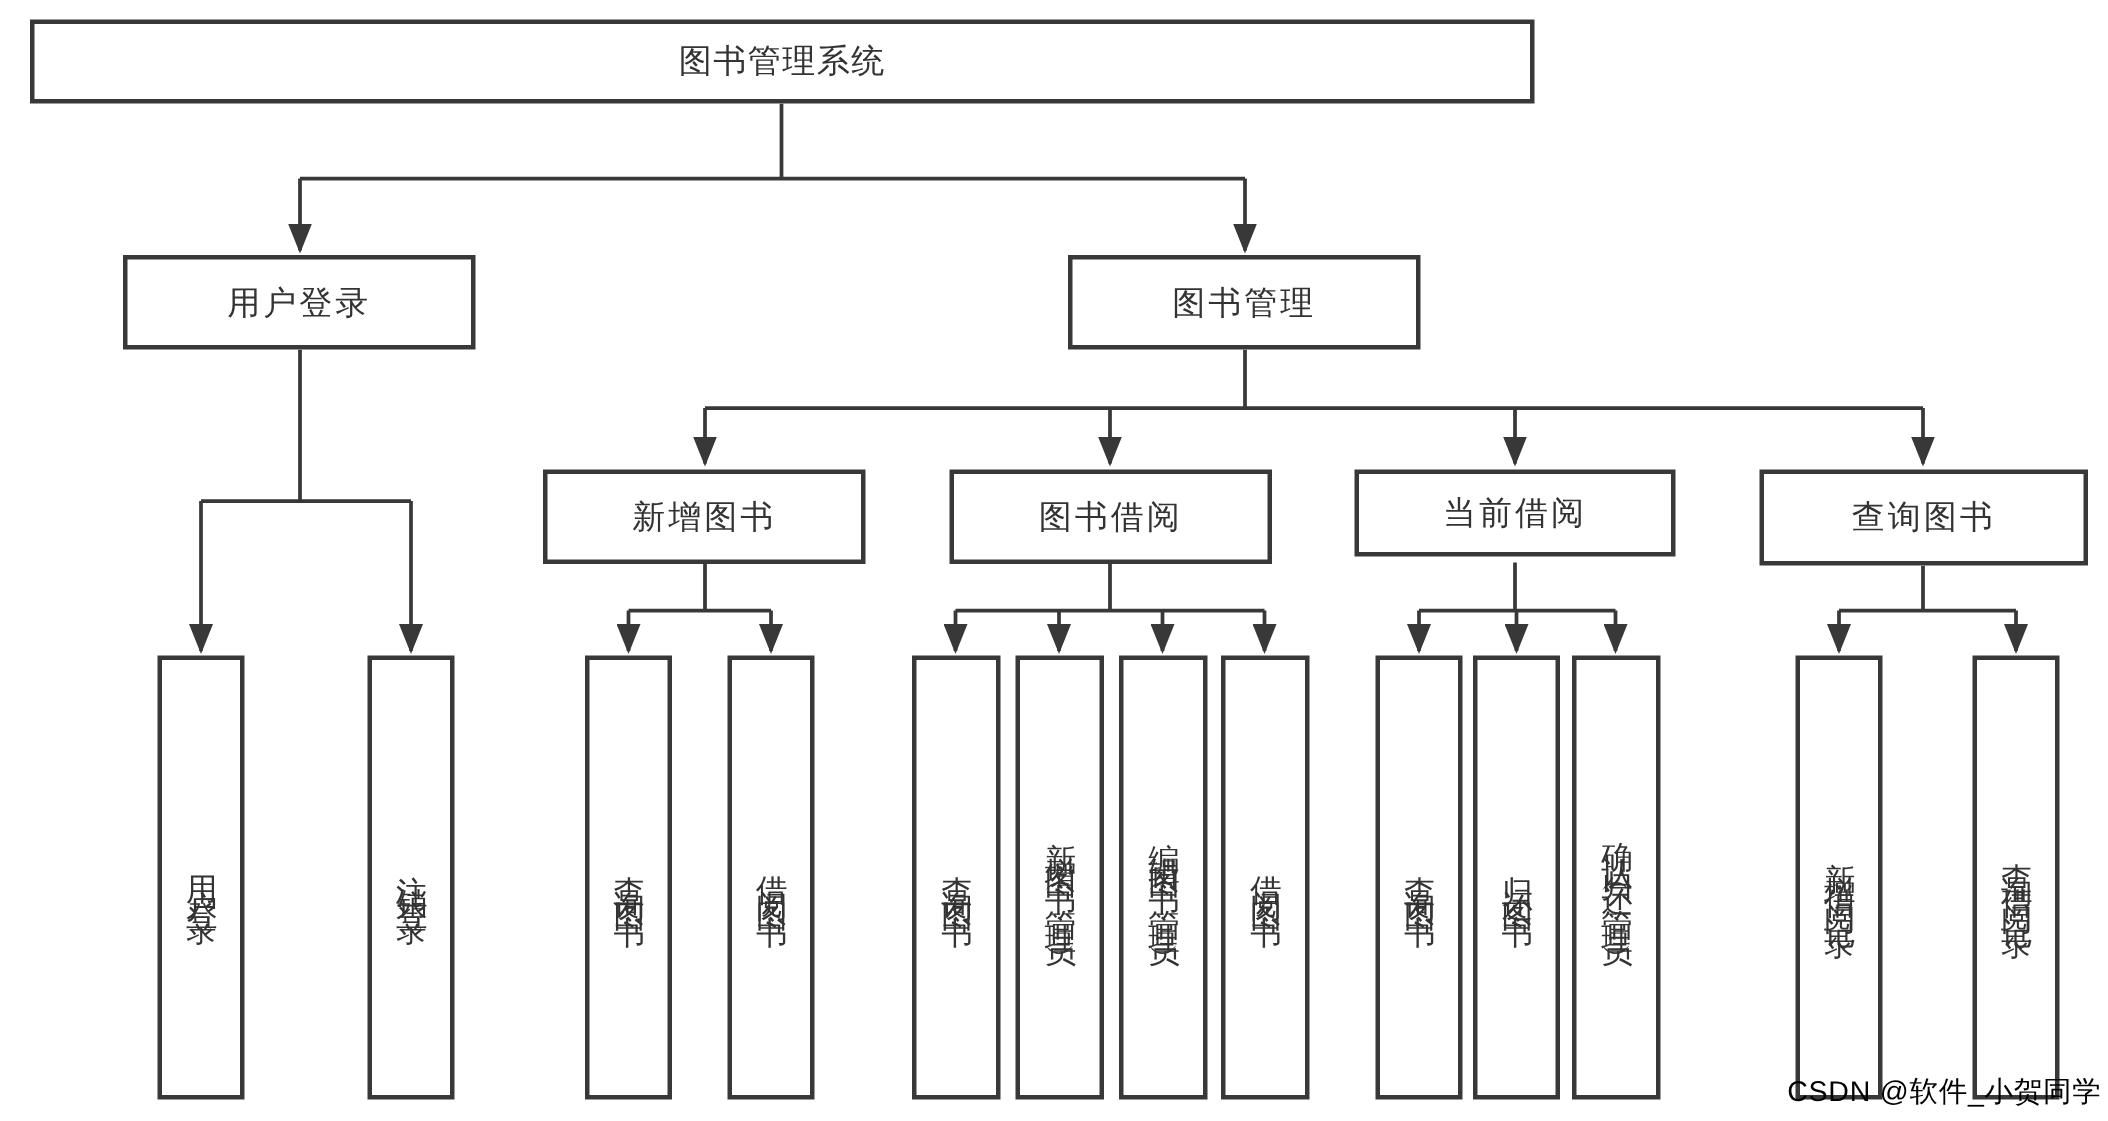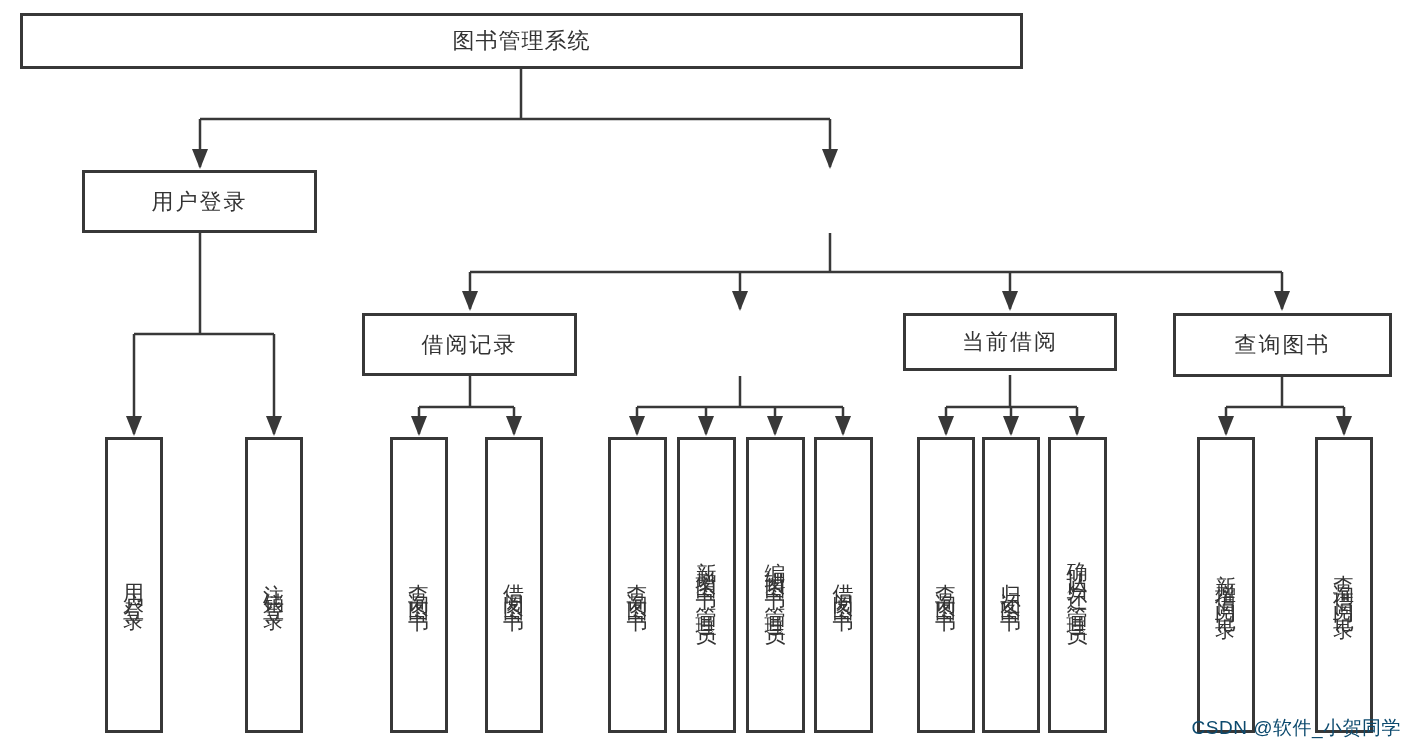--- a/index.html
+++ b/index.html
@@ -15,21 +15,21 @@
   }
   .box .label{color:#333333;white-space:nowrap;}
   .h .label{font-size:22px;letter-spacing:2px;}
   .root-box .label{font-size:22px;letter-spacing:1px;}
   .v .label{
     writing-mode:vertical-rl;text-orientation:mixed;
     font-size:21px;line-height:1;letter-spacing:9px;
   }
   .watermark{
     position:absolute;right:4px;bottom:6px;z-index:5;
-    font-size:19px;color:#0c4a6e;letter-spacing:0.5px;
+    font-size:19px;color:#000000;letter-spacing:0.5px;
   }
 </style>
 </head>
 <body>
 
 <div class="canvas">
 
   <svg class="connectors" viewBox="0 0 1405 747" xmlns="http://www.w3.org/2000/svg">
     <defs>
       <marker id="arw" viewBox="0 0 20 16" refX="18" refY="8" markerWidth="20" markerHeight="16" orient="auto" markerUnits="userSpaceOnUse">
@@ -73,23 +73,29 @@
     </g>
   </svg>
 
   <div class="box h root-box" style="left:20px;top:13px;width:1003px;height:56px">
     <span class="label">图书管理系统</span>
   </div>
 
   <div class="box h" style="left:82px;top:170px;width:235px;height:63px">
     <span class="label">用户登录</span>
   </div>
+  <div class="box h" style="left:712px;top:170px;width:235px;height:63px">
+    <span class="label">图书管理</span>
+  </div>
 
   <div class="box h" style="left:362px;top:313px;width:215px;height:63px">
-    <span class="label">借阅记录</span>
+    <span class="label">新增图书</span>
+  </div>
+  <div class="box h" style="left:633px;top:313px;width:215px;height:63px">
+    <span class="label">图书借阅</span>
   </div>
   <div class="box h" style="left:903px;top:313px;width:214px;height:58px">
     <span class="label">当前借阅</span>
   </div>
   <div class="box h" style="left:1173px;top:313px;width:219px;height:64px">
     <span class="label">查询图书</span>
   </div>
 
   <div class="box v" style="left:105px;top:437px;width:58px;height:296px">
     <span class="label">用户登录</span>

